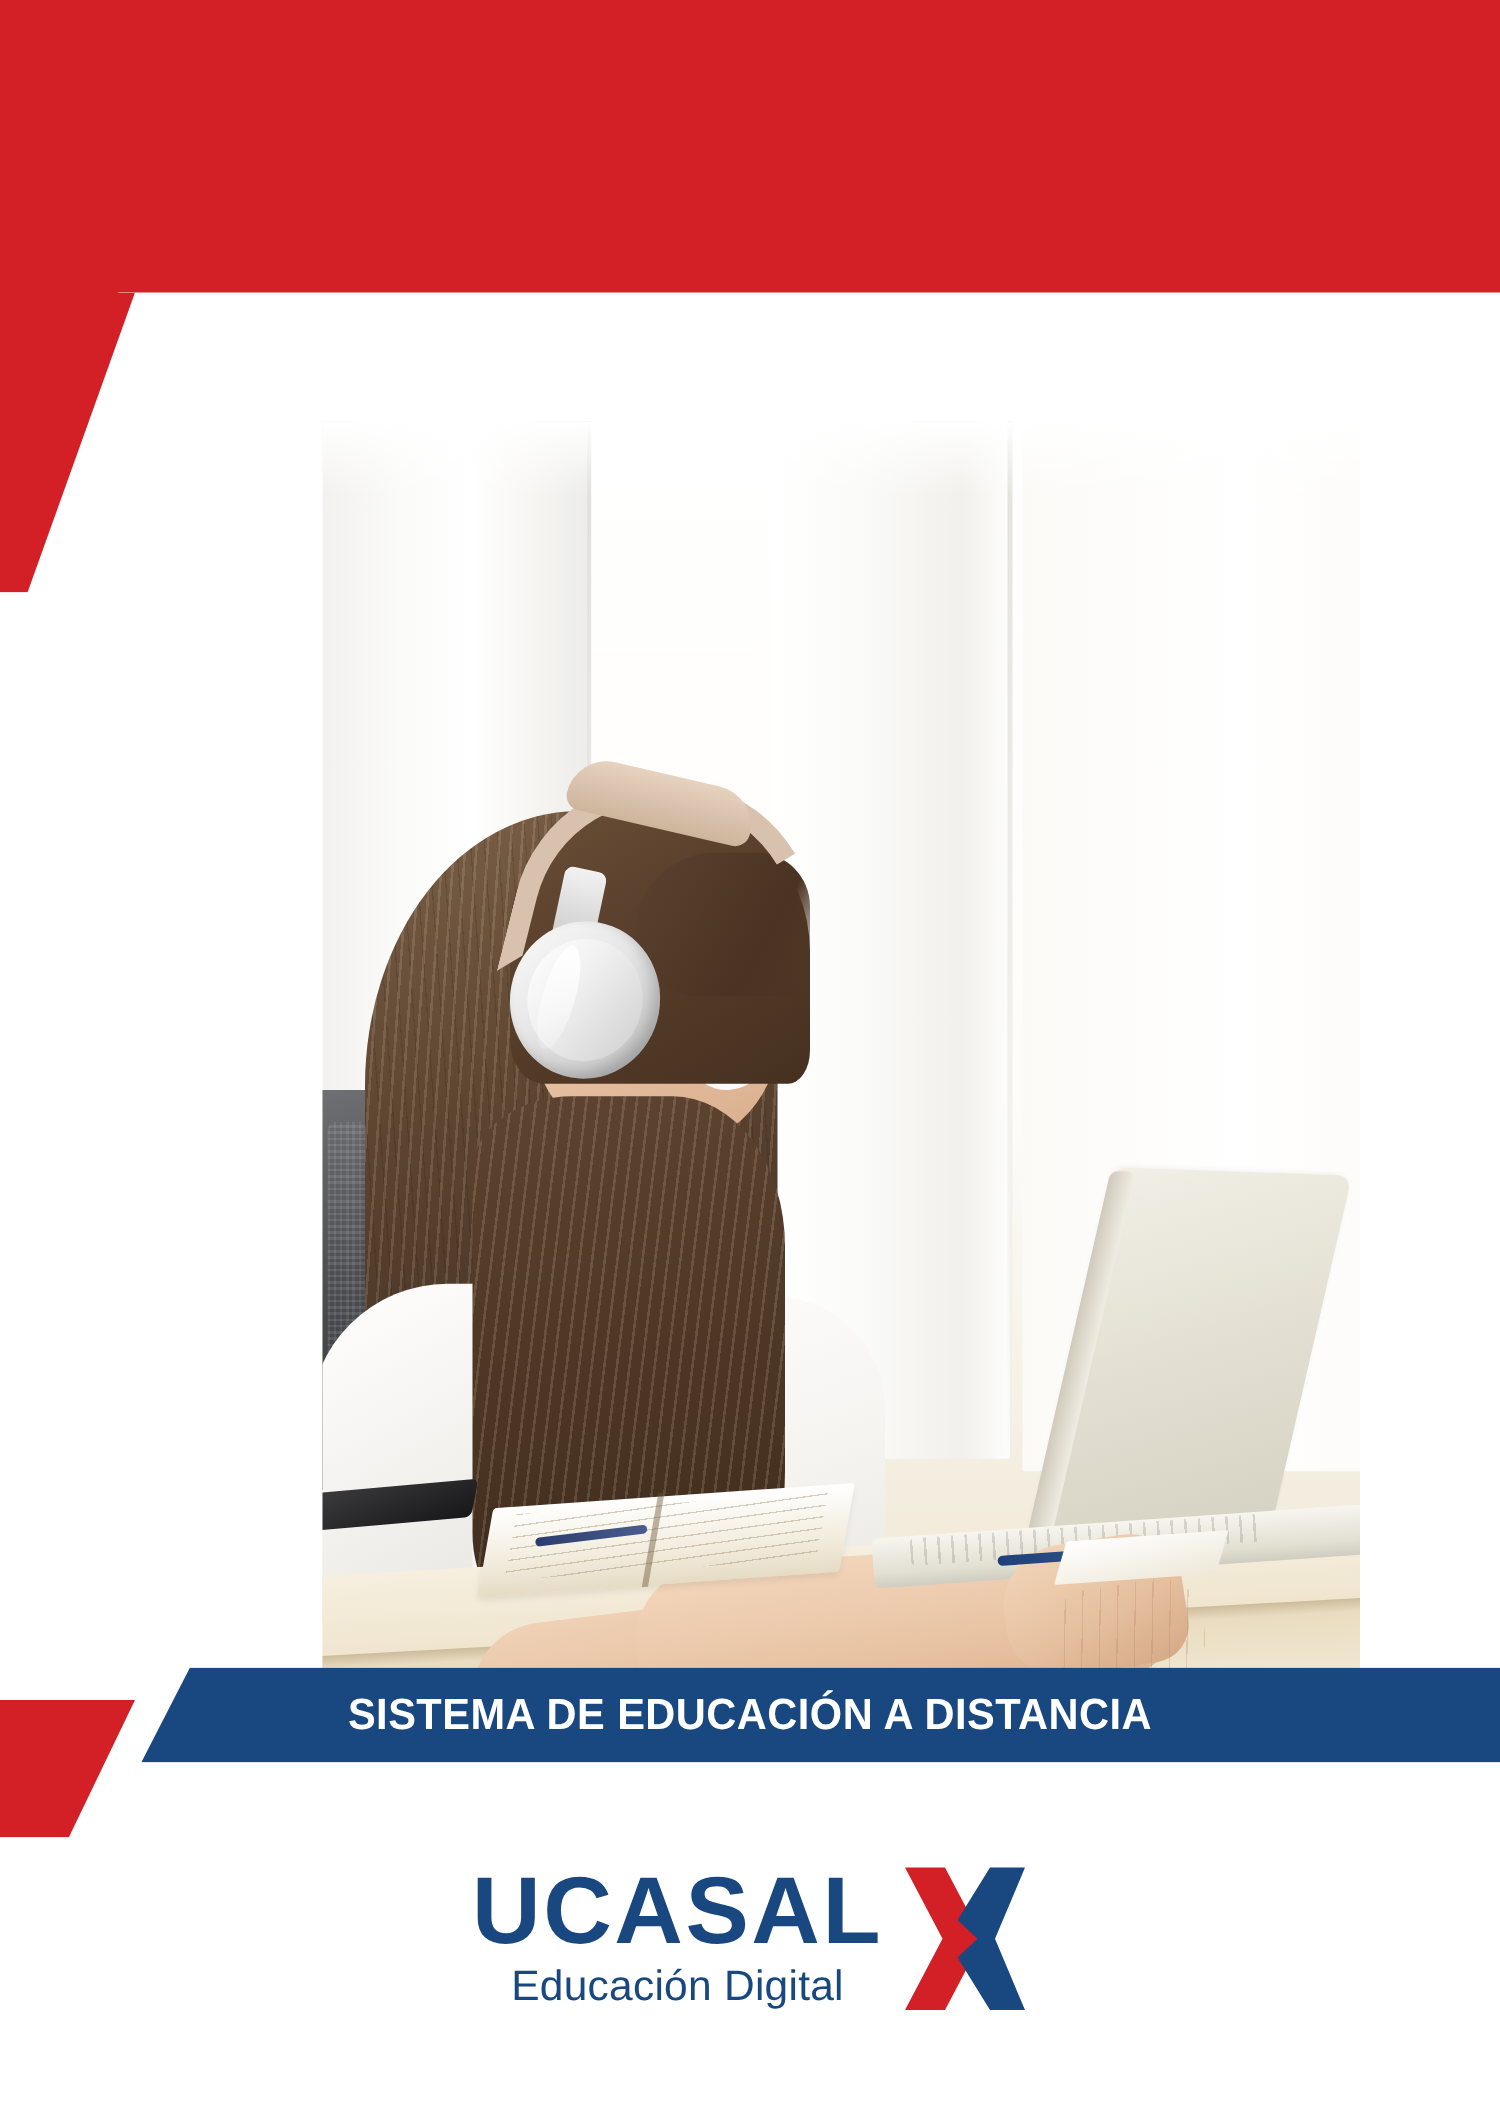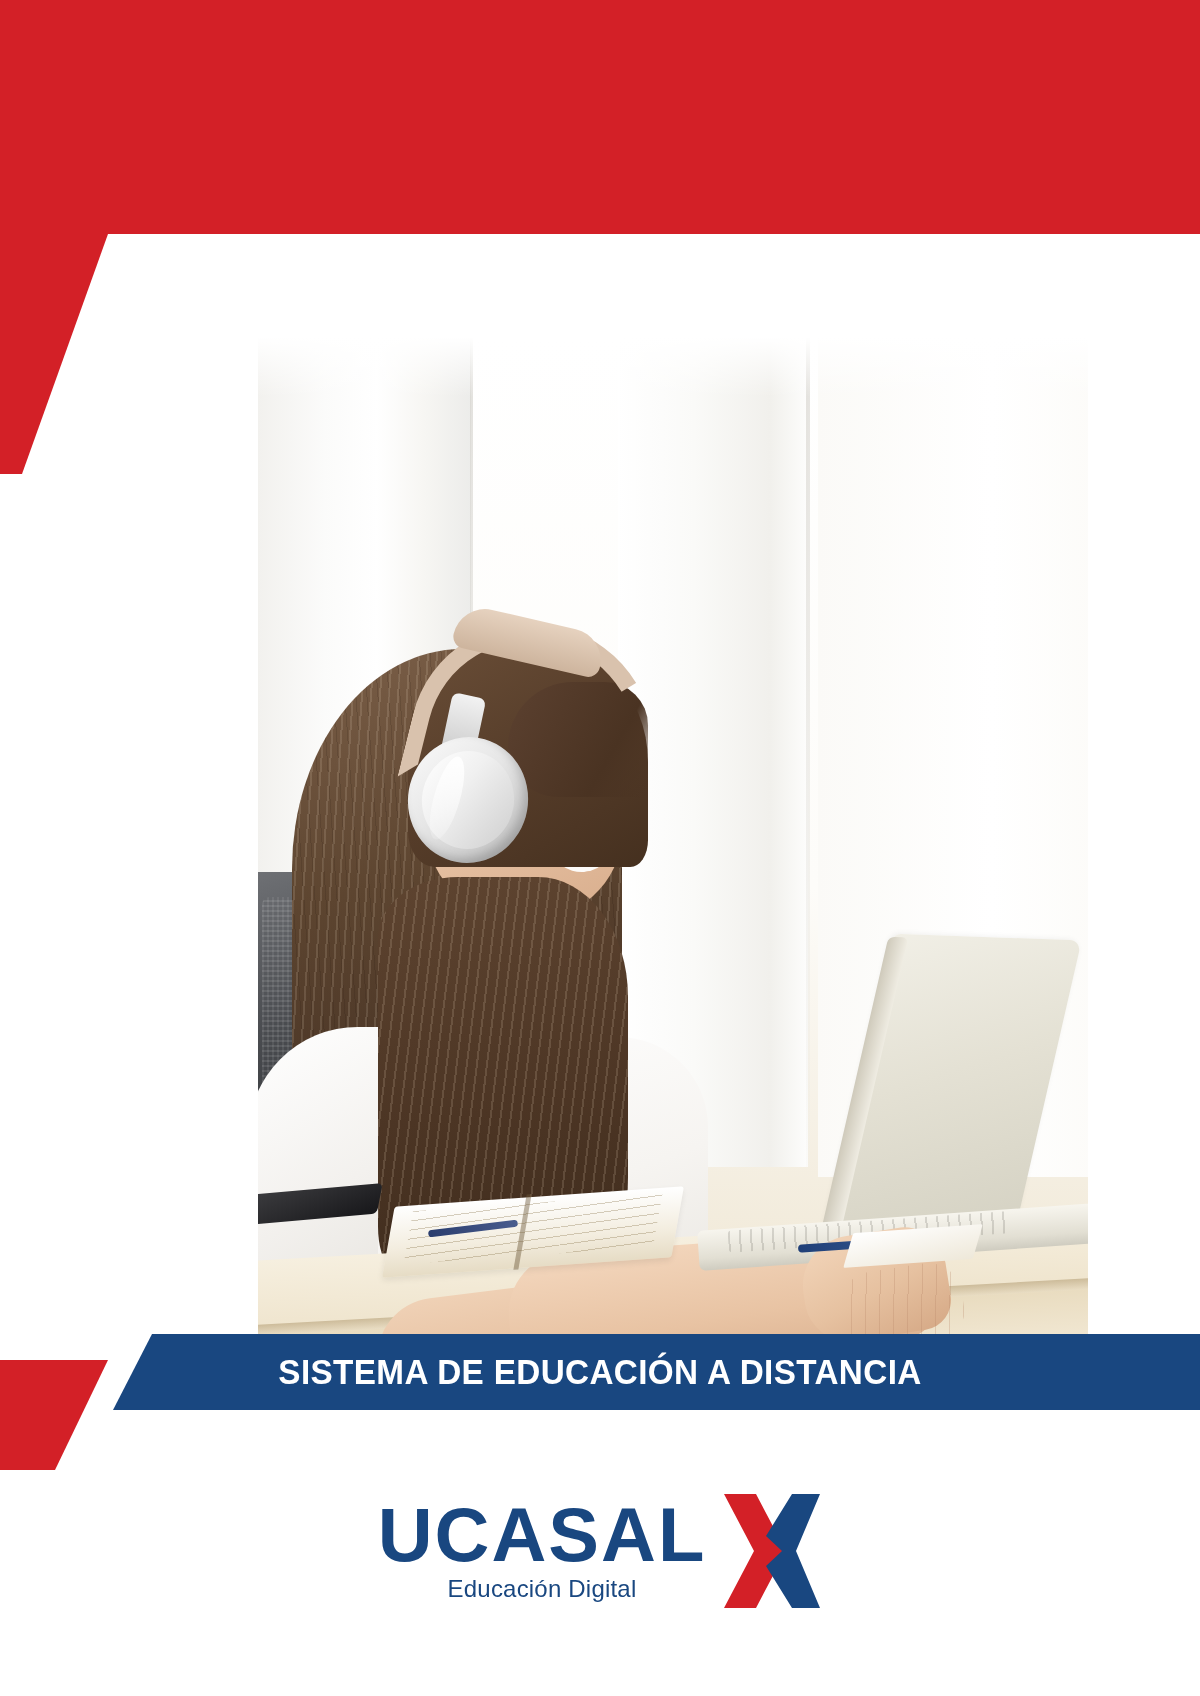--- a/index.html
+++ b/index.html
@@ -449,21 +449,21 @@
   .logo-inner { display: flex; align-items: center; gap: 16px; }
   .logo-words { display: flex; flex-direction: column; align-items: center; }
   .logo-ucasal {
     font-size: 76px;
     font-weight: bold;
     color: var(--navy, #194780);
     letter-spacing: 2px;
     line-height: .96;
   }
   .logo-sub {
-    font-size: 24px;
+    font-size: 34px;
     color: var(--navy, #194780);
     letter-spacing: .2px;
     margin-top: 4px;
   }
   .logo-mark { display: block; }
 </style>
 </head>
 <body>
 
 <div class="cover">

